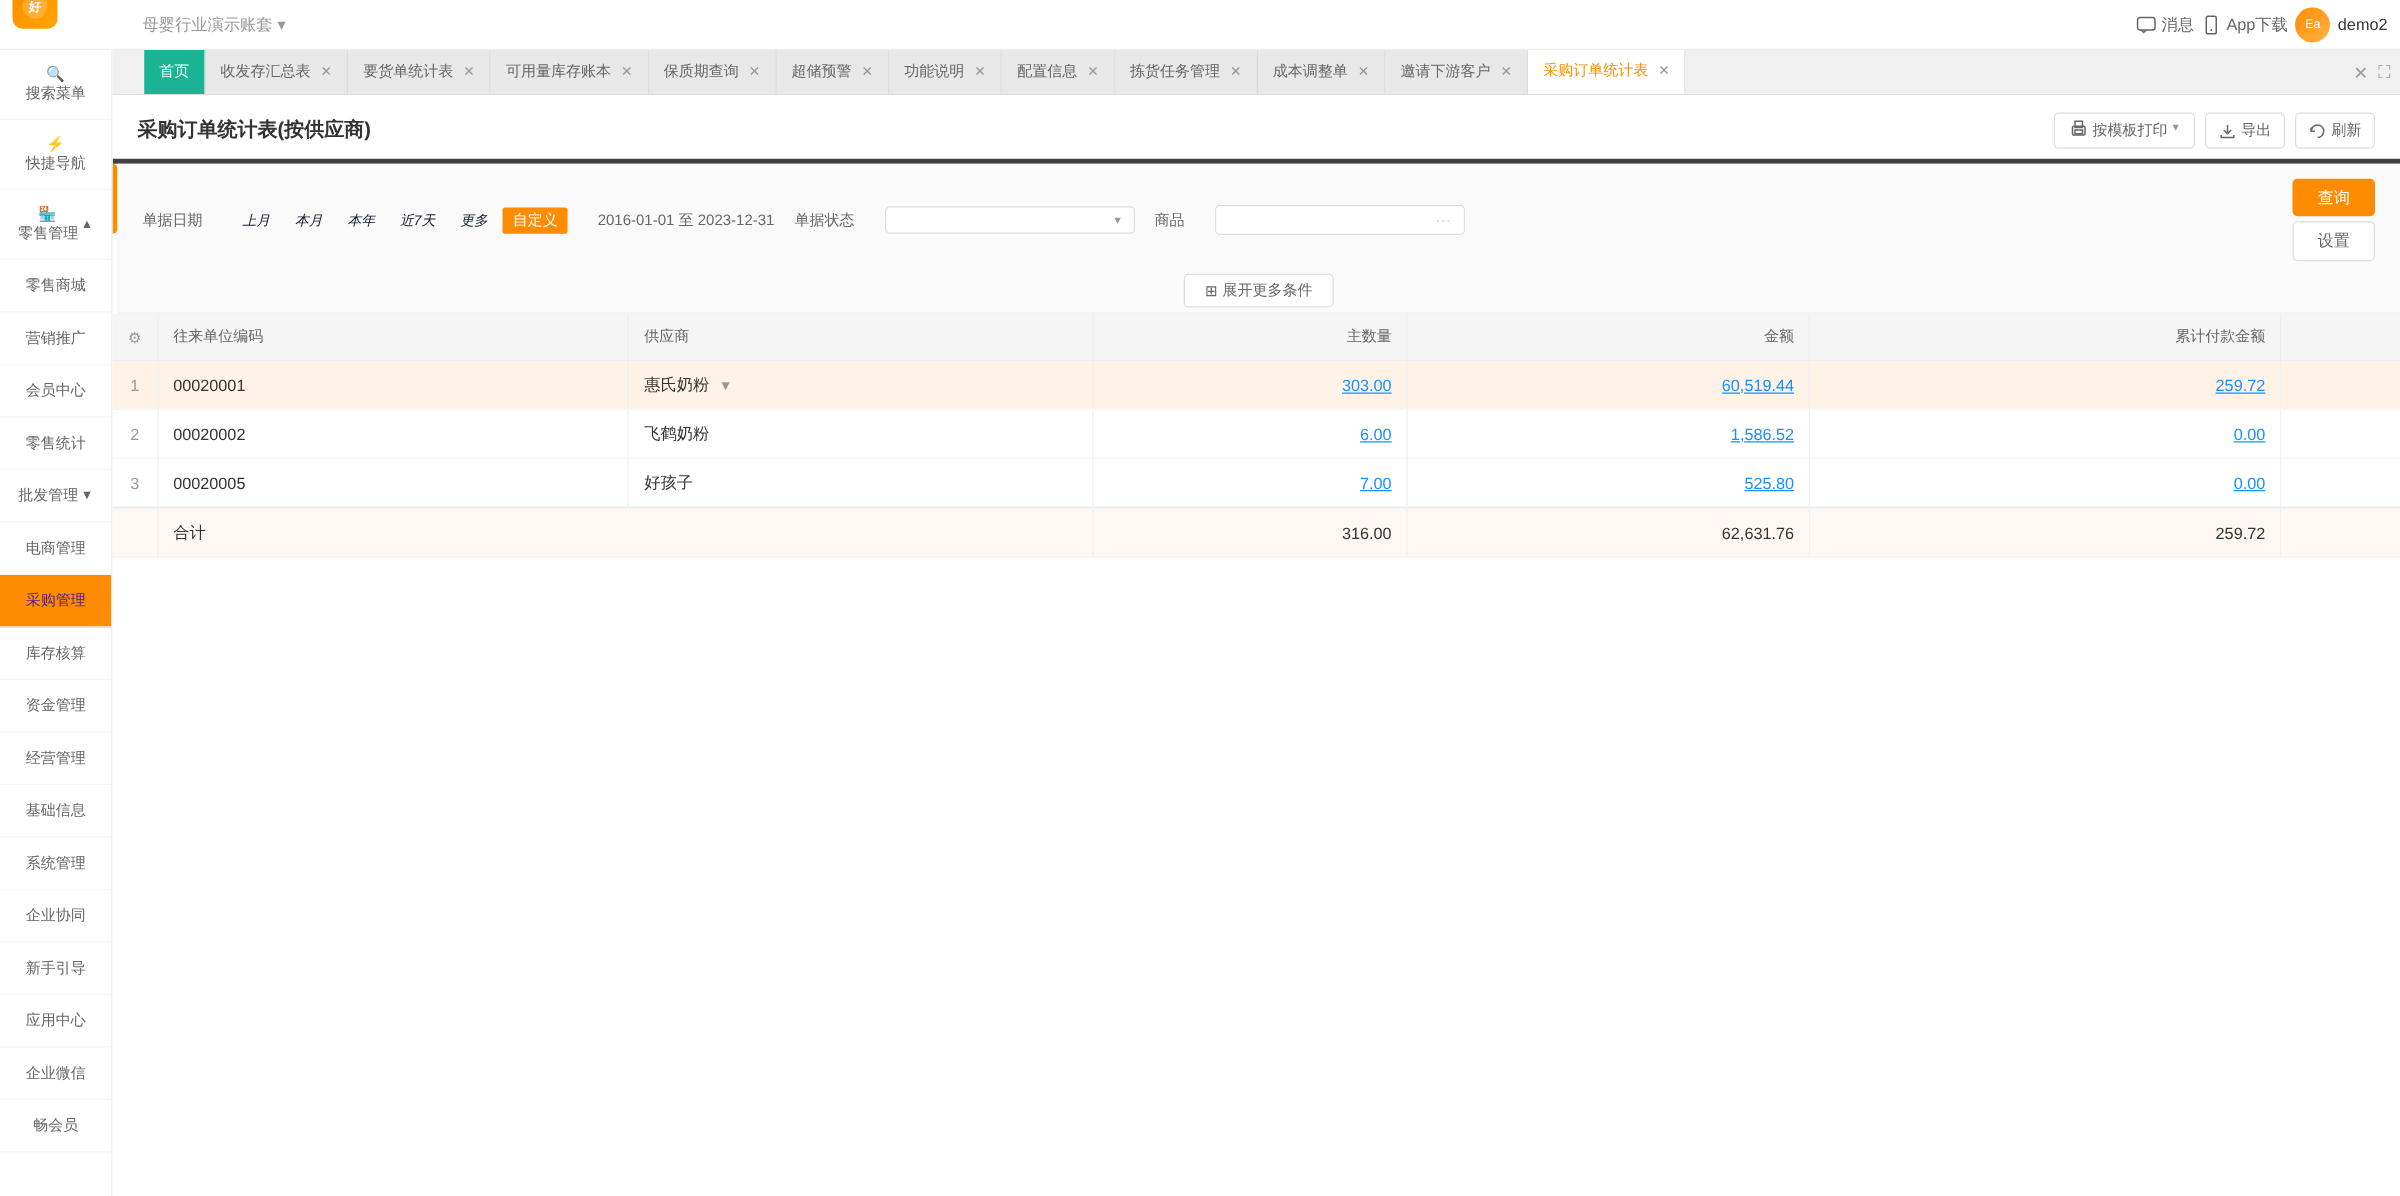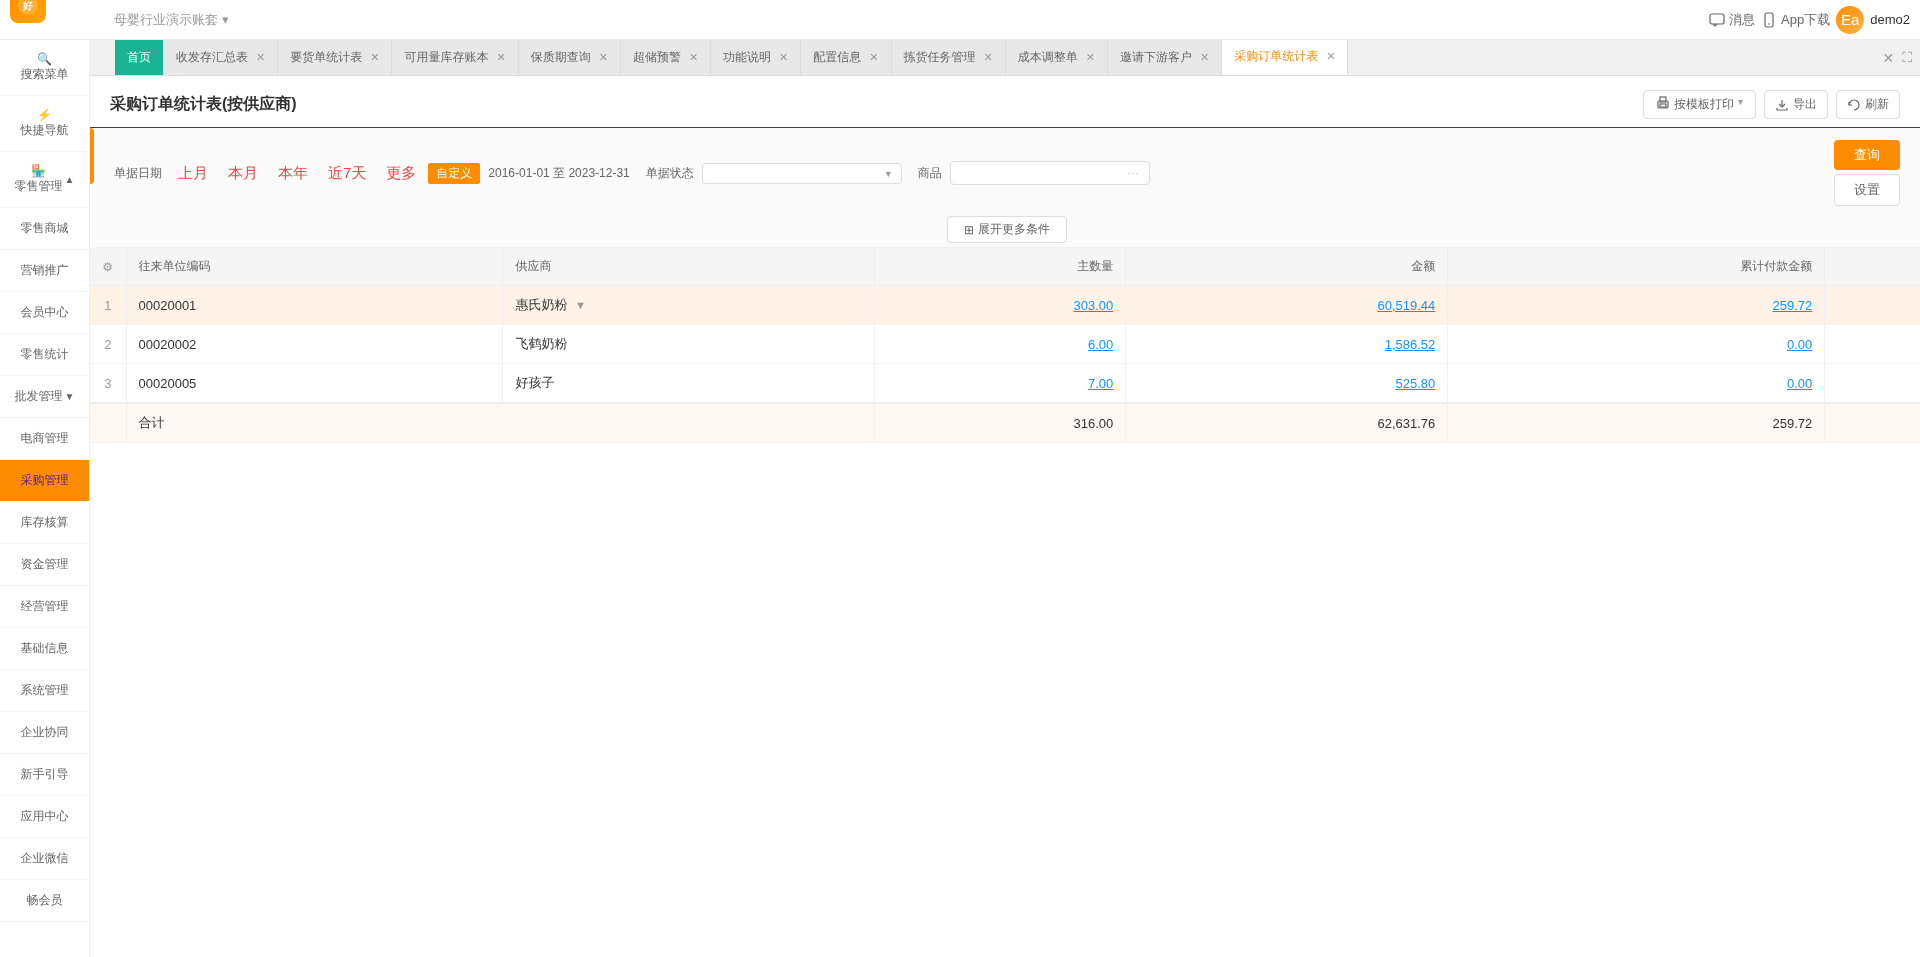--- a/index.html
+++ b/index.html
@@ -8,21 +8,21 @@
     
     .app-container { display: flex; flex-direction: column; height: 957px; width: 1920px; }
     .top-bar { display: flex; align-items: center; background: #fff; height: 40px; padding: 0 10px; border-bottom: 1px solid #eee; }
     .logo-area { display: flex; align-items: center; width: 90px; min-width: 90px; }
     .logo-icon { width: 36px; height: 36px; background: linear-gradient(135deg, #ff8c00, #ffa500); border-radius: 8px; display: flex; align-items: center; justify-content: center; color: #fff; font-weight: bold; font-size: 14px; }
     .logo-text { font-size: 10px; color: #ff8c00; margin-top: 16px; }
     .workspace-selector { display: flex; align-items: center; flex: 1; padding-left: 10px; font-size: 13px; color: #666; cursor: pointer; }
     .workspace-selector span { color: #999; margin-left: 4px; }
     .top-bar-right { display: flex; align-items: center; gap: 6px; color: #666; font-size: 13px; text-align: right; }
     .top-bar-right .msg-btn, .top-bar-right .app-btn { display: flex; align-items: center; gap: 4px; cursor: pointer; }
-    .avatar { width: 28px; height: 28px; background: linear-gradient(135deg, #ff8c00, #ffb347); border-radius: 50%; display: flex; align-items: center; justify-content: center; color: #fff; font-size: 15px; }
+    .avatar { width: 28px; height: 28px; background: linear-gradient(135deg, #ff8c00, #ffb347); border-radius: 50%; display: flex; align-items: center; justify-content: center; color: #fff; font-size: 10px; }
     .user-name { font-size: 13px; color: #333; cursor: pointer; }
 
     
     .main-area { display: flex; flex: 1; overflow: hidden; }
 
     
     .sidebar { width: 90px; background: #fff; border-right: 1px solid #eee; display: flex; flex-direction: column; overflow-y: auto; }
     .sidebar-item { padding: 12px 0; text-align: center; font-size: 12px; color: #666; cursor: pointer; border-bottom: 1px solid #f5f5f5; }
     .sidebar-item.active { background: #ff8c00; color: #4c1d95; }
     .sidebar-item.has-arrow { display: flex; align-items: center; justify-content: center; gap: 2px; }
@@ -34,31 +34,31 @@
     
     .tab-bar { display: flex; align-items: center; background: #f0f0f0; height: 36px; overflow-x: auto; border-bottom: 1px solid #ddd; padding-left: 25px; }
     .tab-item { display: flex; align-items: center; padding: 0 12px; height: 36px; background: #e8e8e8; border-right: 1px solid #ddd; cursor: pointer; font-size: 12px; color: #666; white-space: nowrap; gap: 4px; min-width: fit-content; }
     .tab-item.active { background: #fff; color: #ff8c00; border-bottom: 2px solid #fff; }
     .tab-item.home { background: #1ab394; color: #fff; }
     .tab-close { font-size: 11px; color: #999; margin-left: 4px; cursor: pointer; }
     .tab-bar-actions { margin-left: auto; display: flex; align-items: center; padding: 0 8px; gap: 8px; }
 
     
     .page-content { flex: 1; background: #fff; overflow: auto; padding: 0; }
-    .page-header { display: flex; align-items: center; justify-content: space-between; padding: 14px 20px 8px 20px; border-bottom: 1px solid #404040; }
+    .page-header { display: flex; align-items: center; justify-content: space-between; padding: 14px 20px 8px 20px; border-bottom: 4px solid #404040; }
     .page-title { font-size: 16px; font-weight: bold; color: #333; }
     .page-actions { display: flex; align-items: center; gap: 8px; }
     .btn-print { display: flex; align-items: flex-start; gap: 4px; padding: 5px 12px; border: 1px solid #ddd; background: #fff; border-radius: 4px; cursor: pointer; font-size: 12px; color: #666; }
     .btn-export { display: flex; align-items: center; gap: 4px; padding: 5px 10px; border: 1px solid #ddd; background: #fff; border-radius: 4px; cursor: pointer; font-size: 12px; color: #666; }
     .btn-refresh { display: flex; align-items: center; gap: 4px; padding: 5px 10px; border: 1px solid #ddd; background: #fff; border-radius: 4px; cursor: pointer; font-size: 12px; color: #666; justify-content: flex-end; }
     .filter-row { display: flex; align-items: center; gap: 16px; flex-wrap: wrap; }
-    .filter-group { display: flex; align-items: center; gap: 8px; }
+    .filter-group { display: flex; align-items: center; gap: 24px; }
     .filter-label { font-size: 12px; color: #666; white-space: nowrap; }
     .filter-date-shortcuts { display: flex; align-items: center; gap: 4px; }
-    .filter-shortcut { padding: 2px 8px; font-size: 15px; color: #ef4444; cursor: pointer; border-radius: 2px; }
+    .filter-shortcut { padding: 2px 8px; font-size: 11px; color: #0f172a; cursor: pointer; border-radius: 2px; font-style: italic; }
     .filter-date-tag { padding: 2px 8px; font-size: 12px; background: #ff8c00; color: #fff; border-radius: 2px; cursor: pointer; }
     .filter-date-range { font-size: 12px; color: #666; }
     .filter-select { display: flex; align-items: center; border: 1px solid #ddd; border-radius: 4px; padding: 4px 10px; background: #fff; font-size: 12px; min-width: 200px; cursor: pointer; gap: 8px; }
     .filter-select-arrow { color: #999; font-size: 10px; }
     .filter-input { border: 1px solid #ddd; border-radius: 4px; padding: 4px 10px; background: #fff; font-size: 12px; min-width: 200px; color: #999; }
     .btn-query { padding: 6px 20px; background: #ff8c00; color: #fff; border: none; border-radius: 4px; cursor: pointer; font-size: 13px; }
     .btn-settings { padding: 6px 16px; background: #fff; color: #666; border: 1px solid #ddd; border-radius: 4px; cursor: pointer; font-size: 13px; }
     .expand-more { display: flex; align-items: center; justify-content: center; margin-top: 10px; }
     .expand-btn { display: flex; align-items: center; gap: 4px; font-size: 12px; color: #666; cursor: pointer; padding: 4px 16px; border: 1px solid #ddd; background: #fff; border-radius: 4px; }
 

